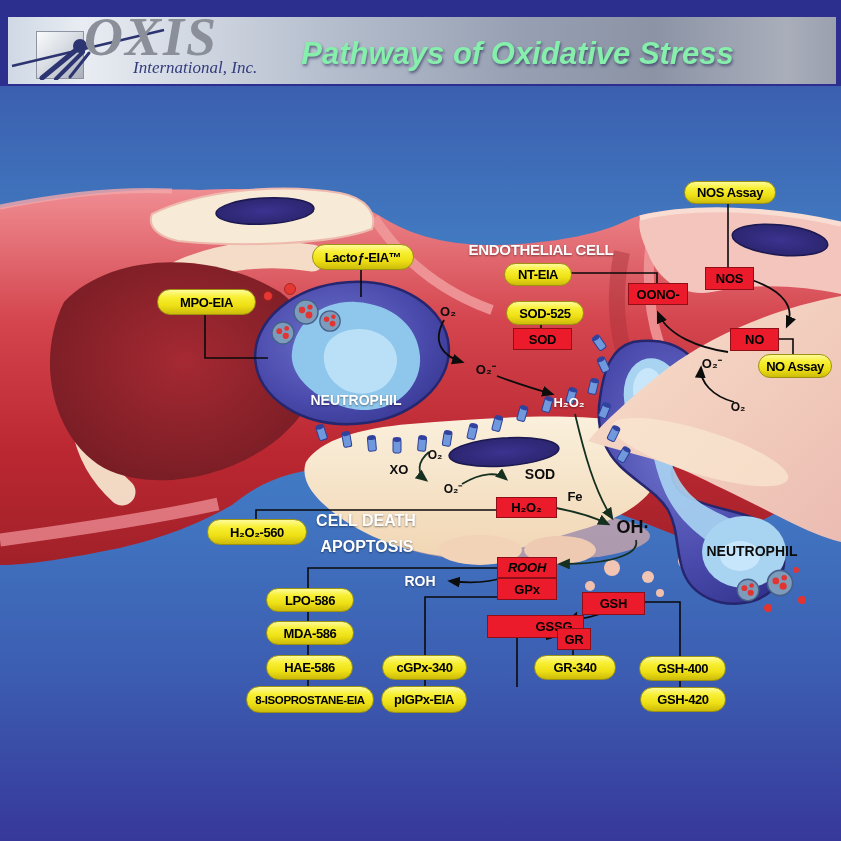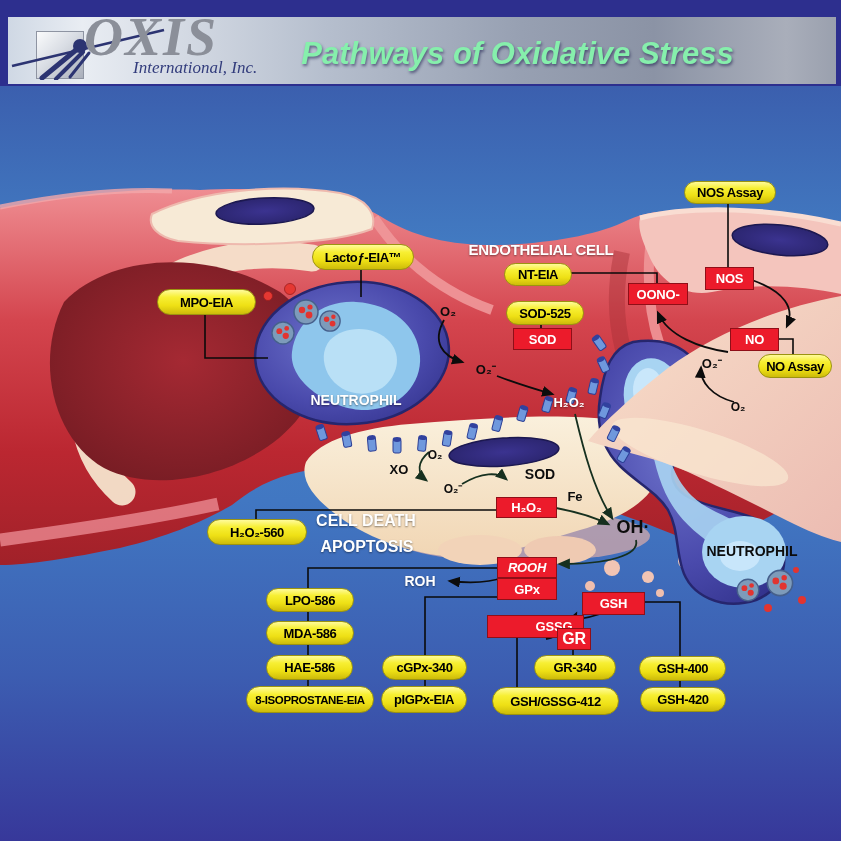--- a/index.html
+++ b/index.html
@@ -19,21 +19,21 @@
     font-size:31px;font-weight:bold;font-style:italic;color:#86efac;
     text-shadow:1px 2px 3px rgba(20,20,70,.55);}
   #swoosh{position:absolute;left:6px;top:18px;}
   
   .pill{position:absolute;display:flex;align-items:center;justify-content:center;
     background:linear-gradient(180deg,#fffb9a 0%,#f7ef33 30%,#eee015 65%,#cdbb0a 100%);
     border:1px solid #9c9410;border-radius:999px;color:#000;font-weight:bold;
     font-size:13px;letter-spacing:-0.4px;white-space:nowrap;}
   .pill.small{font-size:11.5px;}
   .rbox{position:absolute;display:flex;align-items:center;justify-content:center;
-    background:#ec1b2b;border:1px solid #8f0f18;color:#ffffff;font-weight:bold;
+    background:#ec1b2b;border:1px solid #8f0f18;color:#000000;font-weight:bold;
     font-size:13px;letter-spacing:-0.2px;white-space:nowrap;text-align:center;}
   .wtext{position:absolute;color:#fff;font-weight:bold;white-space:nowrap;
     text-shadow:0 1px 2px rgba(0,0,0,.45);}
   .ktext{position:absolute;color:#0c0c0c;font-weight:bold;white-space:nowrap;}
   .ctr{transform:translate(-50%,-50%);}
   svg{position:absolute;left:0;top:0;}
 </style>
 </head>
 <body>
 
@@ -261,34 +261,33 @@
   <div class="pill" style="left:506px;top:301px;width:76px;height:22px;">SOD-525</div>
   <div class="pill" style="left:758px;top:354px;width:72px;height:22px;">NO Assay</div>
   <div class="pill" style="left:207px;top:519px;width:98px;height:24px;">H₂O₂-560</div>
   <div class="pill" style="left:266px;top:588px;width:86px;height:22px;">LPO-586</div>
   <div class="pill" style="left:266px;top:621px;width:86px;height:22px;">MDA-586</div>
   <div class="pill" style="left:266px;top:655px;width:85px;height:23px;">HAE-586</div>
   <div class="pill small" style="left:246px;top:686px;width:126px;height:25px;">8-ISOPROSTANE-EIA</div>
   <div class="pill" style="left:382px;top:655px;width:83px;height:23px;">cGPx-340</div>
   <div class="pill" style="left:381px;top:686px;width:84px;height:25px;">pIGPx-EIA</div>
   <div class="pill" style="left:534px;top:655px;width:80px;height:23px;">GR-340</div>
-  <div class="pill" style="left:492px;top:687px;width:125px;height:26px;">GSH/GSSG-412</div>
   <div class="pill" style="left:639px;top:656px;width:85px;height:23px;">GSH-400</div>
   <div class="pill" style="left:640px;top:687px;width:84px;height:23px;">GSH-420</div>
 
   <div class="rbox" style="left:705px;top:267px;width:47px;height:21px;">NOS</div>
   <div class="rbox" style="left:628px;top:283px;width:58px;height:20px;">OONO-</div>
   <div class="rbox" style="left:730px;top:328px;width:47px;height:21px;">NO</div>
   <div class="rbox" style="left:513px;top:328px;width:57px;height:20px;">SOD</div>
   <div class="rbox" style="left:496px;top:497px;width:59px;height:19px;">H₂O₂</div>
   <div class="rbox" style="left:497px;top:557px;width:58px;height:19px;font-style:italic;">ROOH</div>
   <div class="rbox" style="left:497px;top:578px;width:58px;height:20px;">GPx</div>
   <div class="rbox" style="left:487px;top:615px;width:58px;height:21px;padding-left:37px;">GSSG</div>
   <div class="rbox" style="left:582px;top:592px;width:61px;height:21px;">GSH</div>
-  <div class="rbox" style="left:557px;top:628px;width:32px;height:20px;font-size:16px;">GR</div>
+  <div class="rbox" style="left:557px;top:628px;width:32px;height:20px;font-size:13px;">GR</div>
 
   <div class="wtext ctr" style="left:541px;top:249px;font-size:15px;letter-spacing:-0.3px;">ENDOTHELIAL CELL</div>
   <div class="wtext ctr" style="left:356px;top:400px;font-size:14px;">NEUTROPHIL</div>
   <div class="ktext ctr" style="left:752px;top:551px;font-size:14px;">NEUTROPHIL</div>
   <div class="wtext ctr" style="left:366px;top:521px;font-size:16px;">CELL DEATH</div>
   <div class="wtext ctr" style="left:367px;top:547px;font-size:16px;">APOPTOSIS</div>
   <div class="wtext ctr" style="left:420px;top:581px;font-size:14px;">ROH</div>
   <div class="ktext ctr" style="left:633px;top:527px;font-size:18px;">OH·</div>
   <div class="ktext ctr" style="left:575px;top:496px;font-size:13px;">Fe</div>
   <div class="ktext ctr" style="left:399px;top:469px;font-size:13px;">XO</div>

